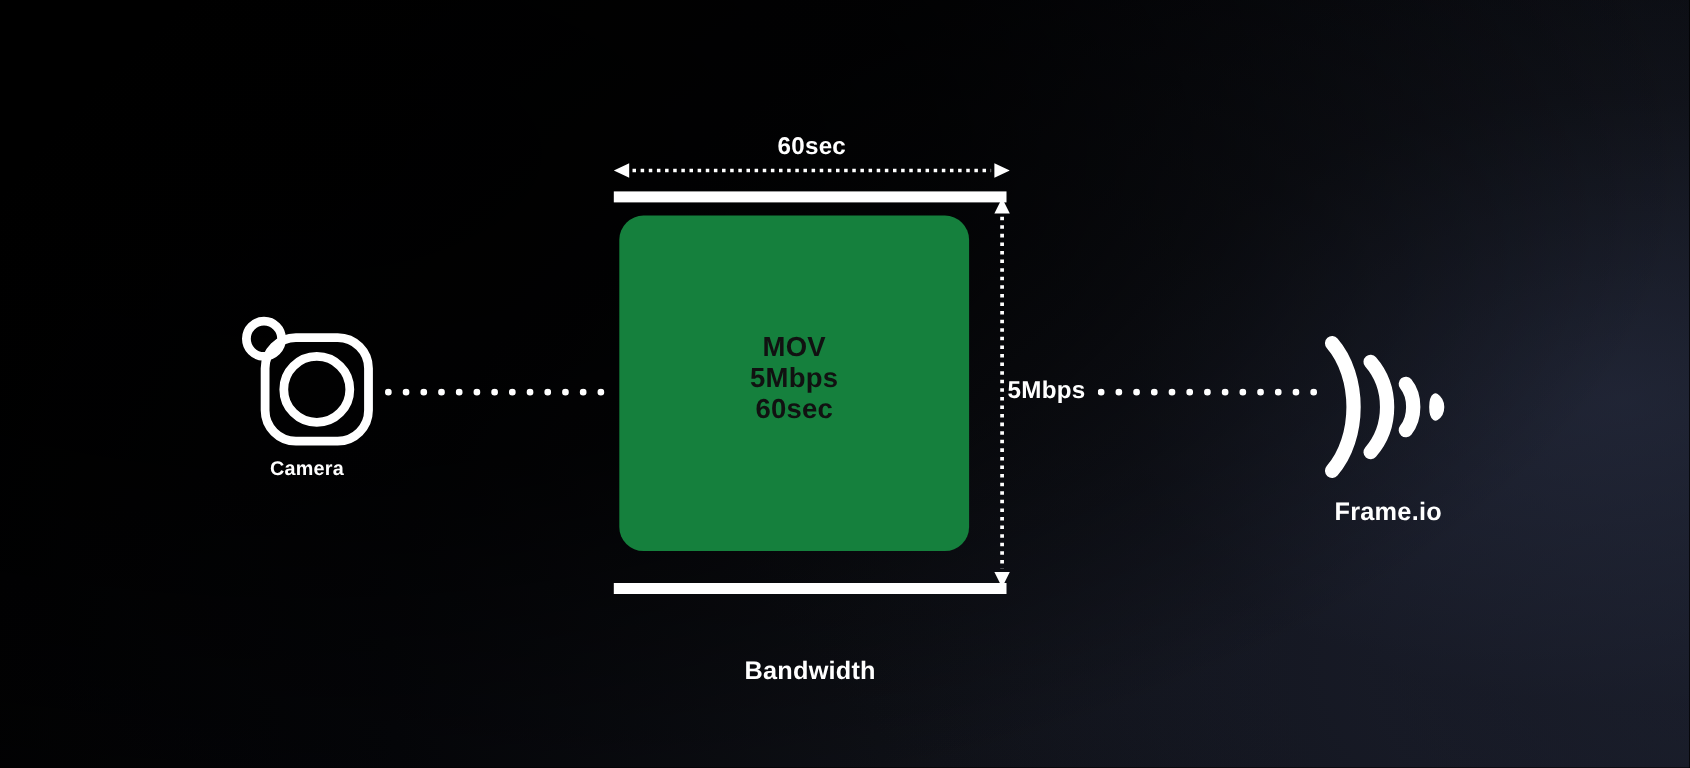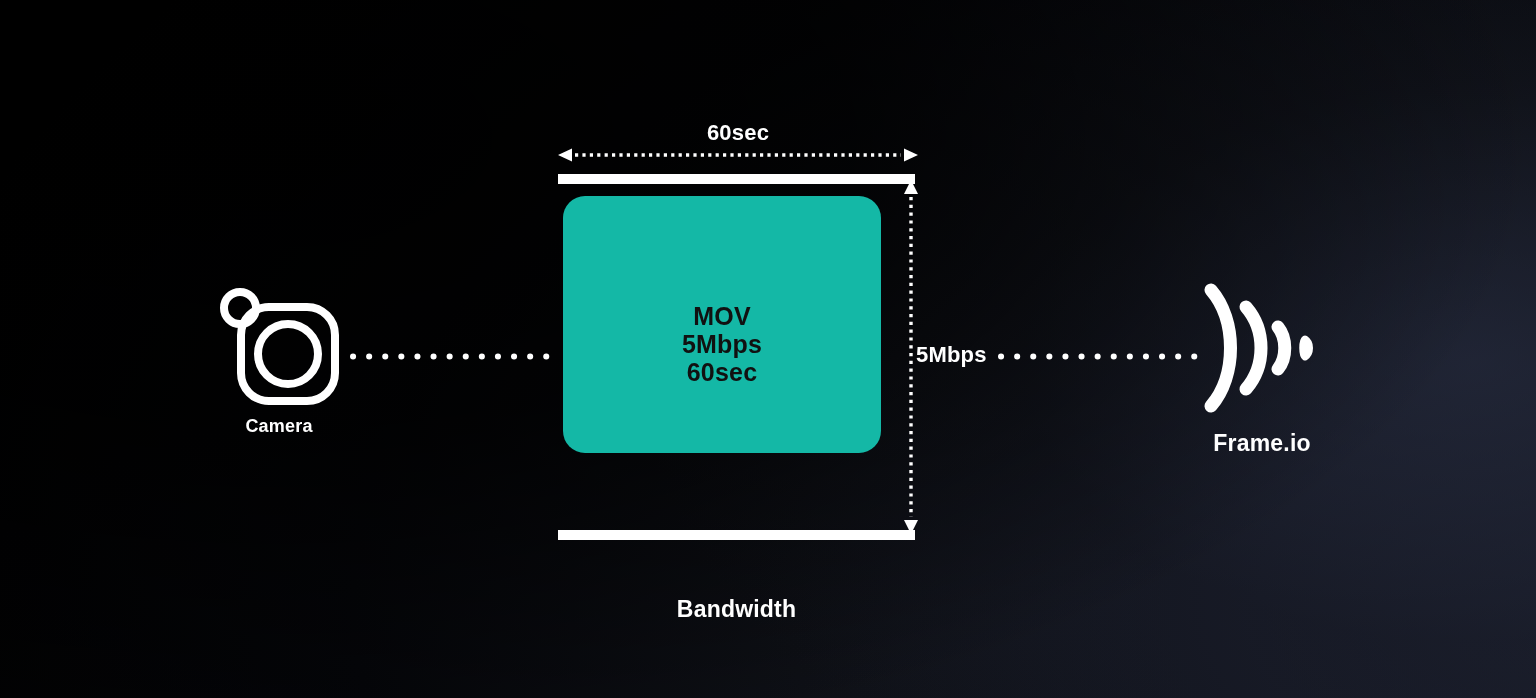--- a/index.html
+++ b/index.html
@@ -64,21 +64,21 @@
     text-align: center;
     color: #ffffff;
     font-size: 18px;
     font-weight: bold;
     letter-spacing: 0.2px;
   }
 
   
   #frameio-node {
     left: 1185px;
-    top: 282px;
+    top: 304px;
     width: 170px;
     height: 190px;
   }
   #frameio-icon {
     position: absolute;
     left: 8px; top: 0;
     width: 130px;
     height: 132px;
   }
   #frameio-label {
@@ -116,22 +116,22 @@
     background: #ffffff;
   }
   #pipe-bar-top    { top: 0px; }
   #pipe-bar-bottom { top: 356px; }
 
   #file-card {
     position: absolute;
     left: 5px;
     top: 22px;
     width: 318px;
-    height: 257px;
-    background: #14b8a6;
+    height: 305px;
+    background: #15803d;
     border-radius: 22px;
     text-decoration: underline;
   }
   #file-card-text {
     position: absolute;
     left: 0;
     top: 106px;
     width: 318px;
     text-align: center;
     color: #111111;

